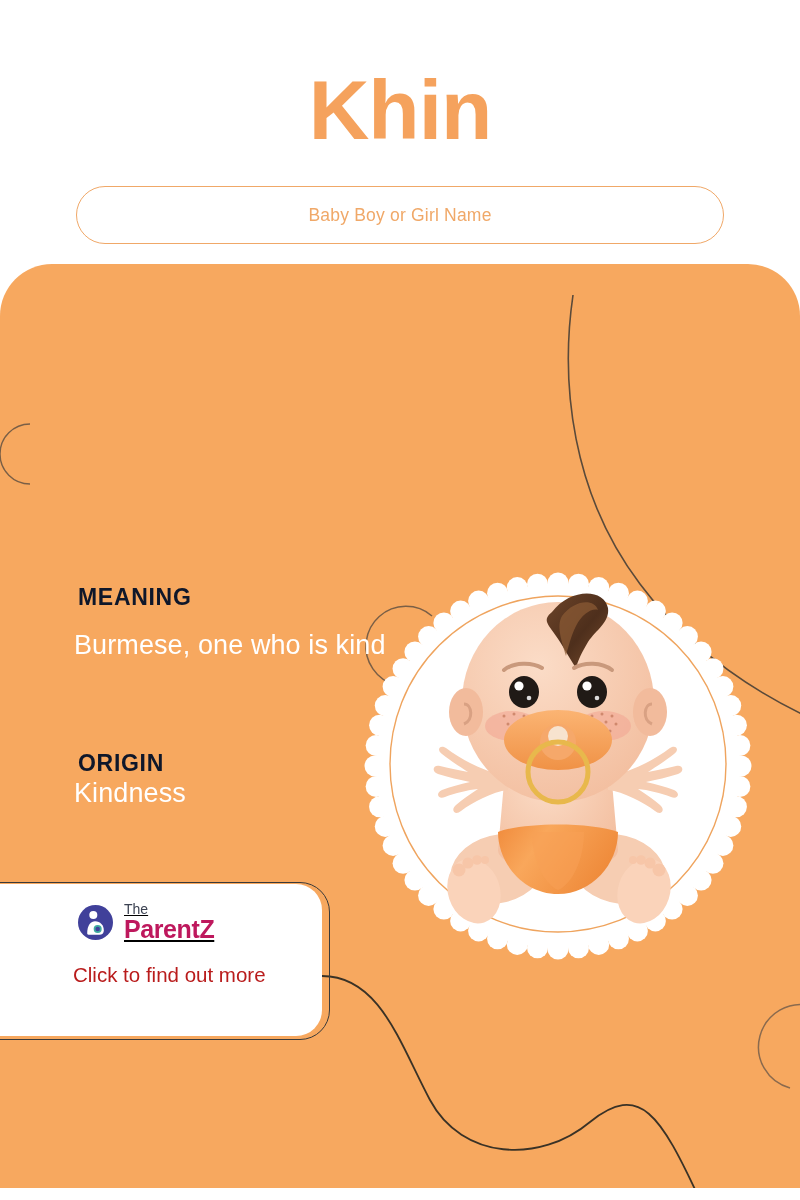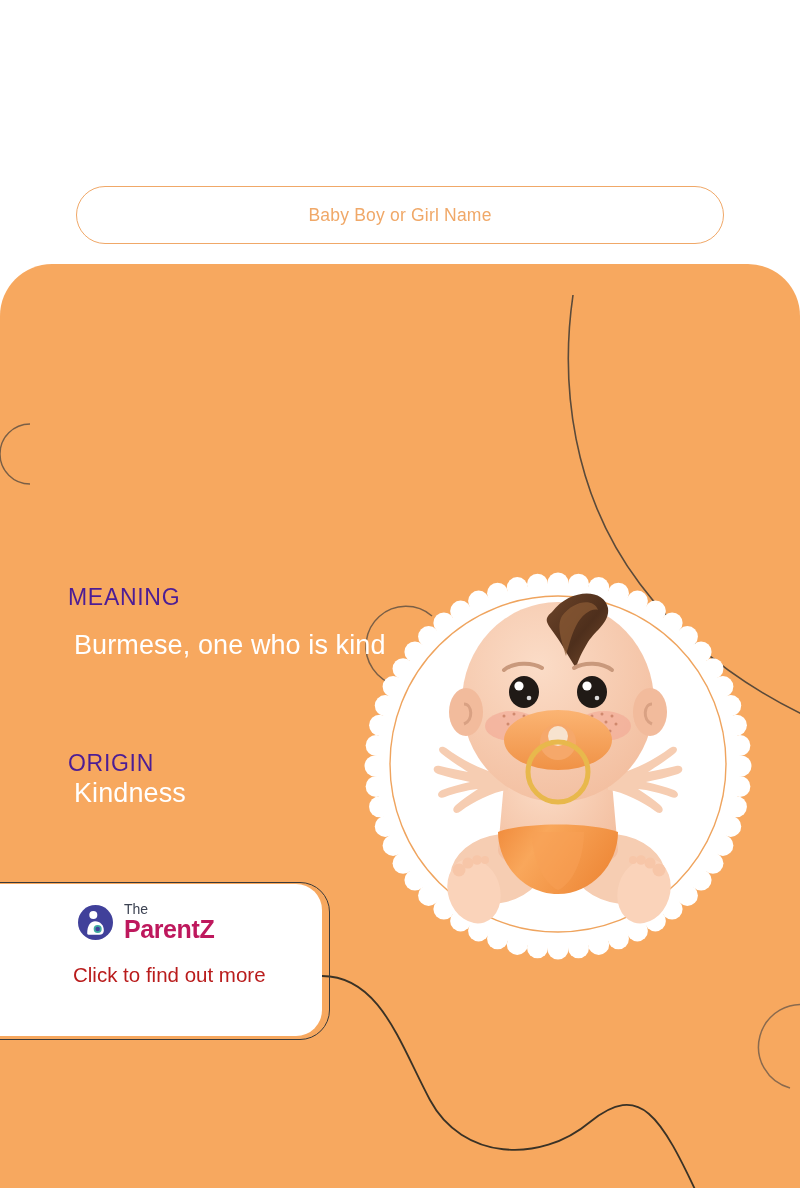--- a/index.html
+++ b/index.html
@@ -72,25 +72,25 @@
     left: 0;
     top: 0;
     width: 800px;
     height: 936px;
     pointer-events: none;
   }
 
   
   .info-label {
     position: absolute;
-    left: 68px;
+    left: 78px;
     font-size: 23px;
-    font-weight: 400;
+    font-weight: 700;
     letter-spacing: 0.7px;
-    color: #4c1d95;
+    color: #0f172a;
   }
   .info-value {
     position: absolute;
     left: 74px;
     font-size: 27px;
     font-weight: 400;
     color: #ffffff;
     letter-spacing: 0.1px;
   }
   #meaning-label { top: 320px; }
@@ -129,21 +129,21 @@
   }
   #promo-logo-row {
     position: absolute;
     left: 118px;
     top: 18px;
     display: flex;
     align-items: center;
     gap: 11px;
   }
   #promo-logo-mark { width: 35px; height: 35px; display: block; }
-  #promo-wordmark { line-height: 1; }
+  #promo-wordmark { line-height: 1; text-decoration: underline; }
   #promo-wordmark .brand-the {
     font-size: 14px;
     color: #3c4252;
     font-weight: 400;
     display: block;
     margin-bottom: 1px;
   }
   #promo-wordmark .brand-name {
     font-size: 25px;
     color: #be185d;
@@ -168,20 +168,21 @@
     left: 0; top: 1188px;
     width: 800px; height: 12px;
     background: #ffffff;
   }
 </style>
 </head>
 <body>
 
 <div id="page">
 
+  <div id="title">Khin</div>
 
   <div id="search-pill">
     <span class="placeholder">Baby Boy or Girl Name</span>
   </div>
 
   <div id="panel">
 
     <svg id="panel-art" viewBox="0 0 800 936" xmlns="http://www.w3.org/2000/svg">
 
       <path d="M573,31 C560,120 572,230 640,320 C700,400 780,440 812,455" fill="none" stroke="#5a4a3a" stroke-width="1.6"></path>

